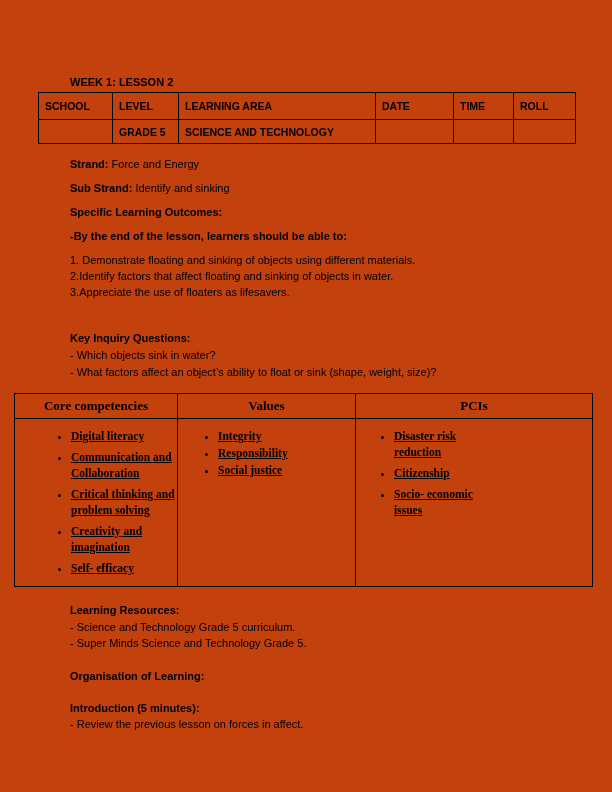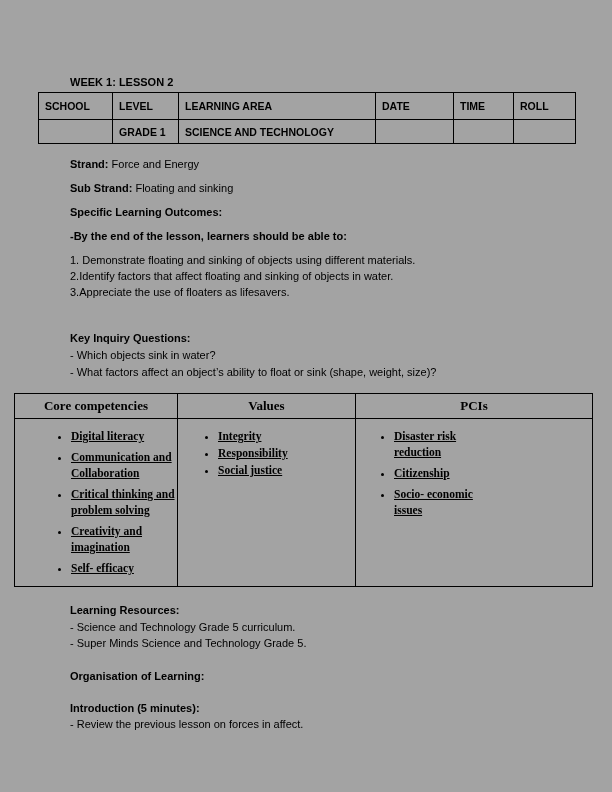--- a/index.html
+++ b/index.html
@@ -1,21 +1,21 @@
 <!DOCTYPE html>
 <html><head>
 <meta charset="utf-8">
 <style>
   html,body{margin:0;padding:0;}
   body{
     width:612px;height:792px;background:#ffffff;color:#000000;
     font-family:"Liberation Sans",sans-serif;font-size:11px;
     -webkit-font-smoothing:antialiased;
   }
-  .page{position:relative;width:612px;height:792px;overflow:hidden;background:#a3a3a3;}
+  .page{position:relative;width:612px;height:792px;overflow:hidden;background:#c2410c;}
 
   .doc-title{margin:75px 0 0 70px;font-weight:bold;font-size:11px;line-height:14px;}
 
   
   table.header-table{
     margin:3px 0 0 38px;border-collapse:collapse;table-layout:fixed;width:537px;
   }
   table.header-table td{
     border:1.5px solid #000;font-weight:bold;font-size:10.5px;
     padding:2px 4px 2px 6px;vertical-align:middle;overflow:hidden;white-space:nowrap;
@@ -78,32 +78,32 @@
         <tr class="r1">
       <td>SCHOOL</td>
       <td>LEVEL</td>
       <td>LEARNING AREA</td>
       <td>DATE</td>
       <td>TIME</td>
       <td>ROLL</td>
     </tr>
     <tr class="r2">
       <td></td>
-      <td>GRADE 1</td>
+      <td>GRADE 5</td>
       <td class="cell-indent">SCIENCE AND TECHNOLOGY</td>
       <td></td>
       <td></td>
       <td></td>
     </tr>
   </tbody>
     </table>
 
   <p class="para mt-first"><span class="bold">Strand:</span> <span>Force and Energy</span></p>
 
-  <p class="para"><span class="bold">Sub Strand:</span> <span>Floating and sinking</span></p>
+  <p class="para"><span class="bold">Sub Strand:</span> <span>Identify and sinking</span></p>
 
   <p class="para bold">Specific Learning Outcomes:</p>
 
   <p class="para bold">-By the end of the lesson, learners should be able to:</p>
 
   <div class="block outcomes-list">
       <div>1. Demonstrate floating and sinking of objects using different materials.</div>
       <div>2.Identify factors that affect floating and sinking of objects in water.</div>
       <div>3.Appreciate the use of floaters as lifesavers.</div>
     </div>

